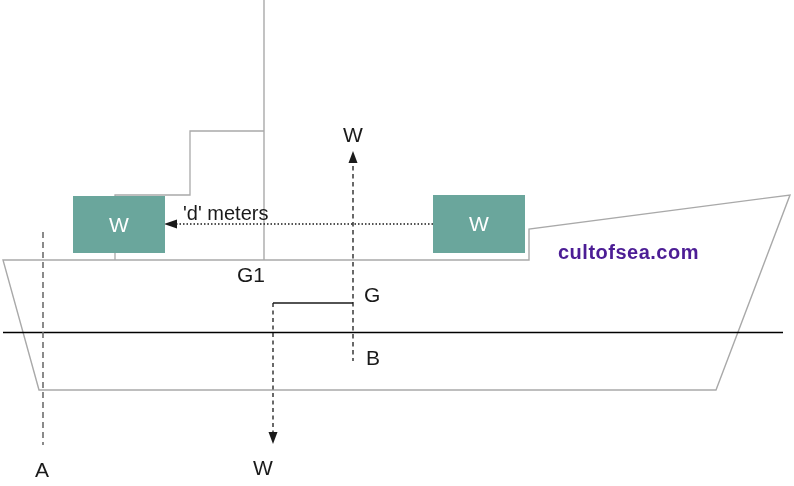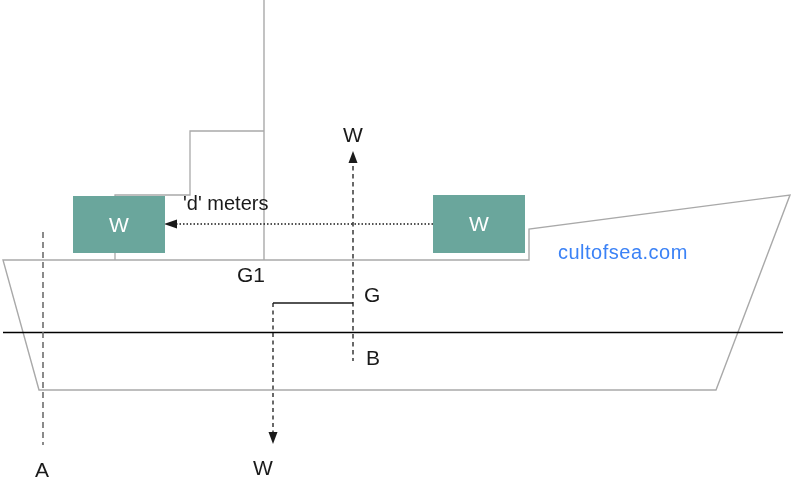--- a/index.html
+++ b/index.html
@@ -21,32 +21,33 @@
   .wbox-left{left:73px;top:196px;width:92px;height:57px;}
   .wbox-right{left:433px;top:195px;width:92px;height:58px;}
   .lbl{
     position:absolute;
     color:#1a1a1a;
     font-size:21px;
     line-height:1;
     white-space:nowrap;
   }
   .lbl-w-top{left:343px;top:124px;}
-  .lbl-d{left:183px;top:193px;font-size:20px;}
+  .lbl-d{left:183px;top:203px;font-size:20px;}
   .lbl-g1{left:237px;top:264px;}
   .lbl-g{left:364px;top:284px;}
   .lbl-b{left:366px;top:347px;}
   .lbl-a{left:35px;top:459px;}
   .lbl-w-bottom{left:253px;top:457px;}
   .watermark{
     position:absolute;
     left:558px;top:241px;
-    color:#3b82f6;
+    color:#4c1d95;
     font-size:20px;
     letter-spacing:0.5px;
+    font-weight:bold;
   }
 </style>
 </head>
 <body>
 
 <div class="stage">
 
   <svg width="794" height="486" viewBox="0 0 794 486">
 
     <path d="M3,260 L529,260 L529,229 L790,195 L716,390 L39,390 Z" fill="none" stroke="#a9a9a9" stroke-width="1.4"></path>

